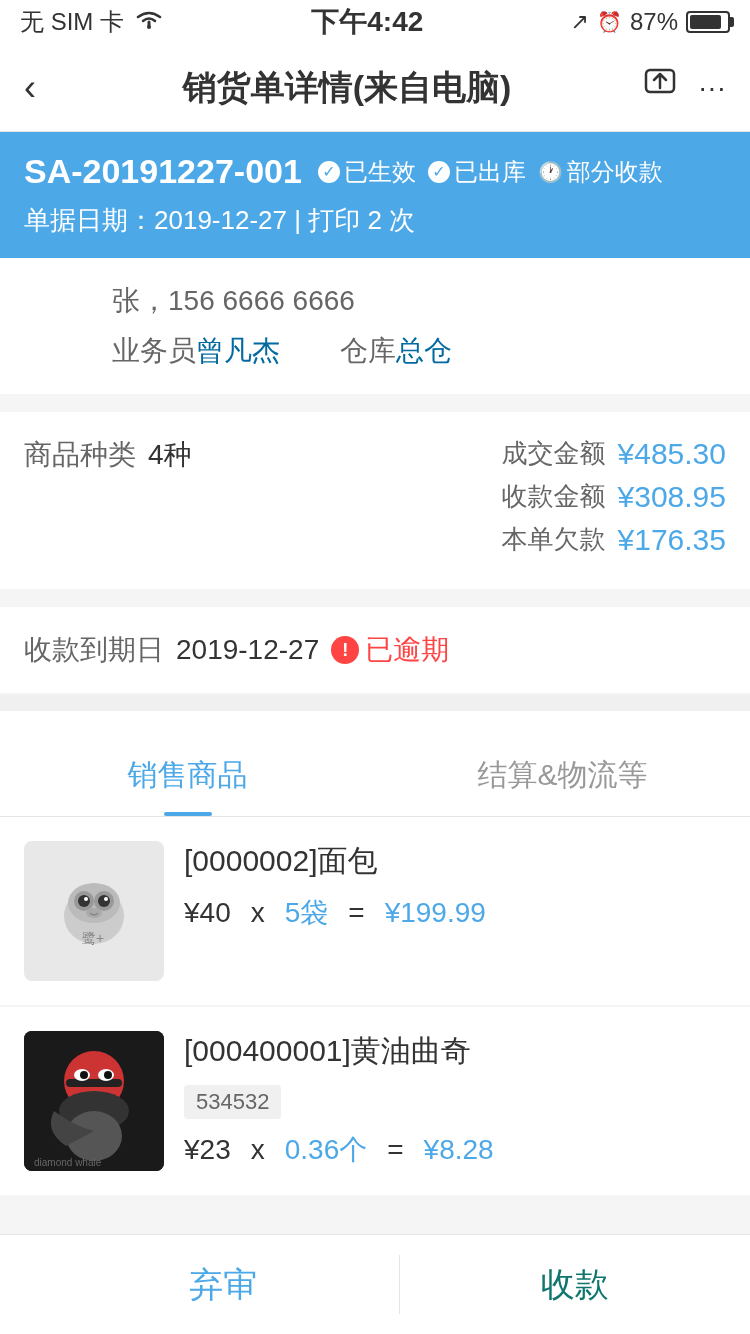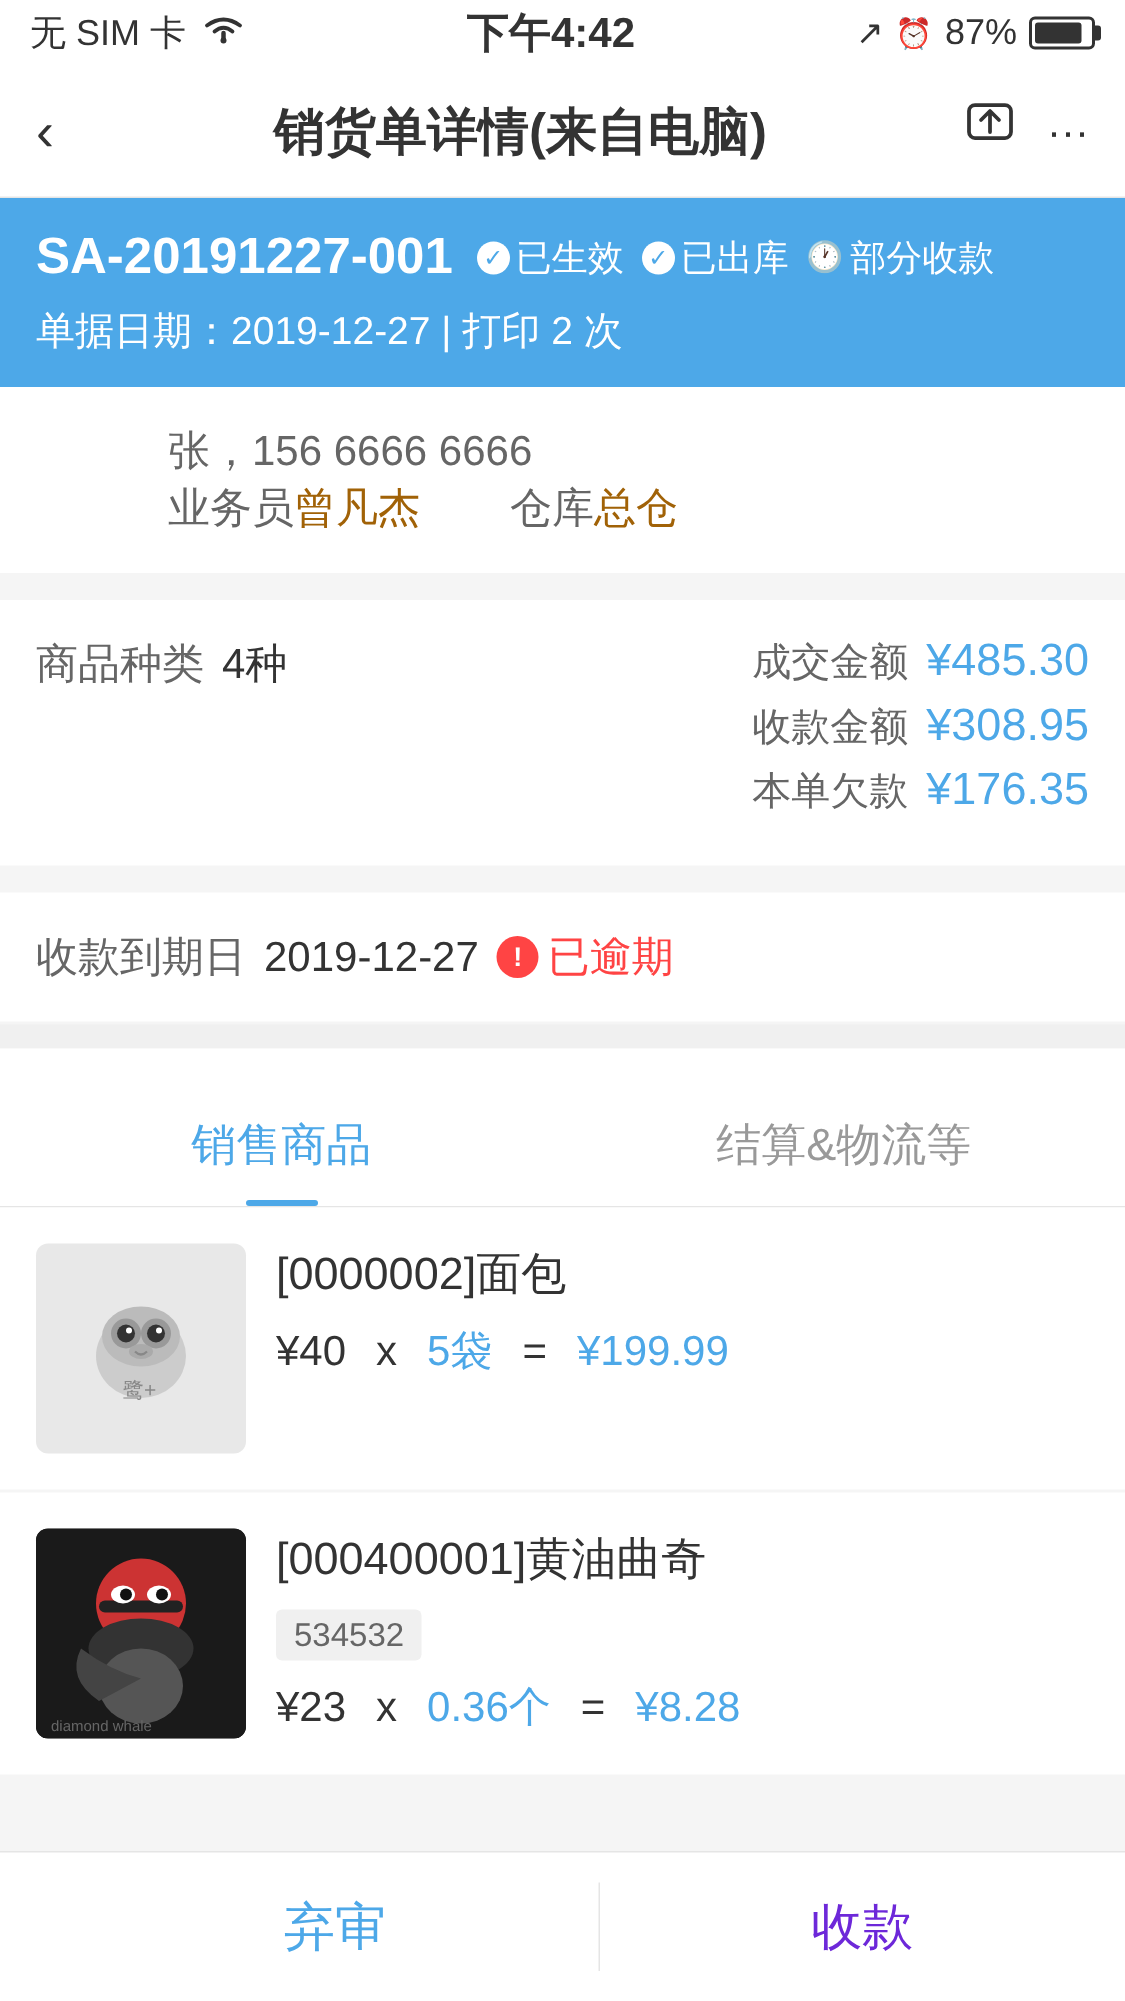--- a/index.html
+++ b/index.html
@@ -154,37 +154,38 @@
       overflow: hidden;
     }
     .customer-name {
       font-size: 36px;
       font-weight: 600;
       color: #333;
     }
     .customer-info {
       font-size: 28px;
       color: #666;
+      margin-bottom: 12px;
       padding-left: 88px;
     }
     .customer-meta {
       display: flex;
       padding-left: 88px;
       font-size: 28px;
       color: #333;
     }
     .meta-item {
       display: flex;
       align-items: center;
       gap: 0;
       margin-right: 60px;
       font-family: Liberation Serif, serif;
     }
     .meta-label { color: #666; }
-    .meta-value { color: #a16207; text-align: center; }
+    .meta-value { color: #0369a1; text-align: center; }
 
     
     .divider {
       height: 16px;
       background: #f5f5f5;
     }
 
     
     .stats-section {
       background: #fff;
@@ -203,21 +204,21 @@
       color: #333;
     }
     .stats-label { color: #666; }
     .stats-value { color: #333; }
     .stats-right {
       text-align: right;
     }
     .amount-row {
       display: flex;
       justify-content: flex-end;
-      align-items: flex-start;
+      align-items: flex-end;
       gap: 12px;
       margin-bottom: 8px;
     }
     .amount-label { font-size: 26px; color: #666; }
     .amount-value { font-size: 30px; color: #4DA8E8; }
 
     
     .due-section {
       background: #fff;
       padding: 24px;
@@ -346,21 +347,21 @@
     }
     .bottom-btn {
       flex: 1;
       display: flex;
       align-items: center;
       justify-content: center;
       font-size: 34px;
       cursor: pointer;
     }
     .bottom-btn-cancel { color: #4DA8E8; }
-    .bottom-btn-confirm { color: #6d28d9; }
+    .bottom-btn-confirm { color: #0f766e; }
     .bottom-divider {
       width: 1px;
       background: #e5e5e5;
       margin: 20px 0;
     }
   </style>
 </head>
 <body>
 
 <div class="status-bar">

